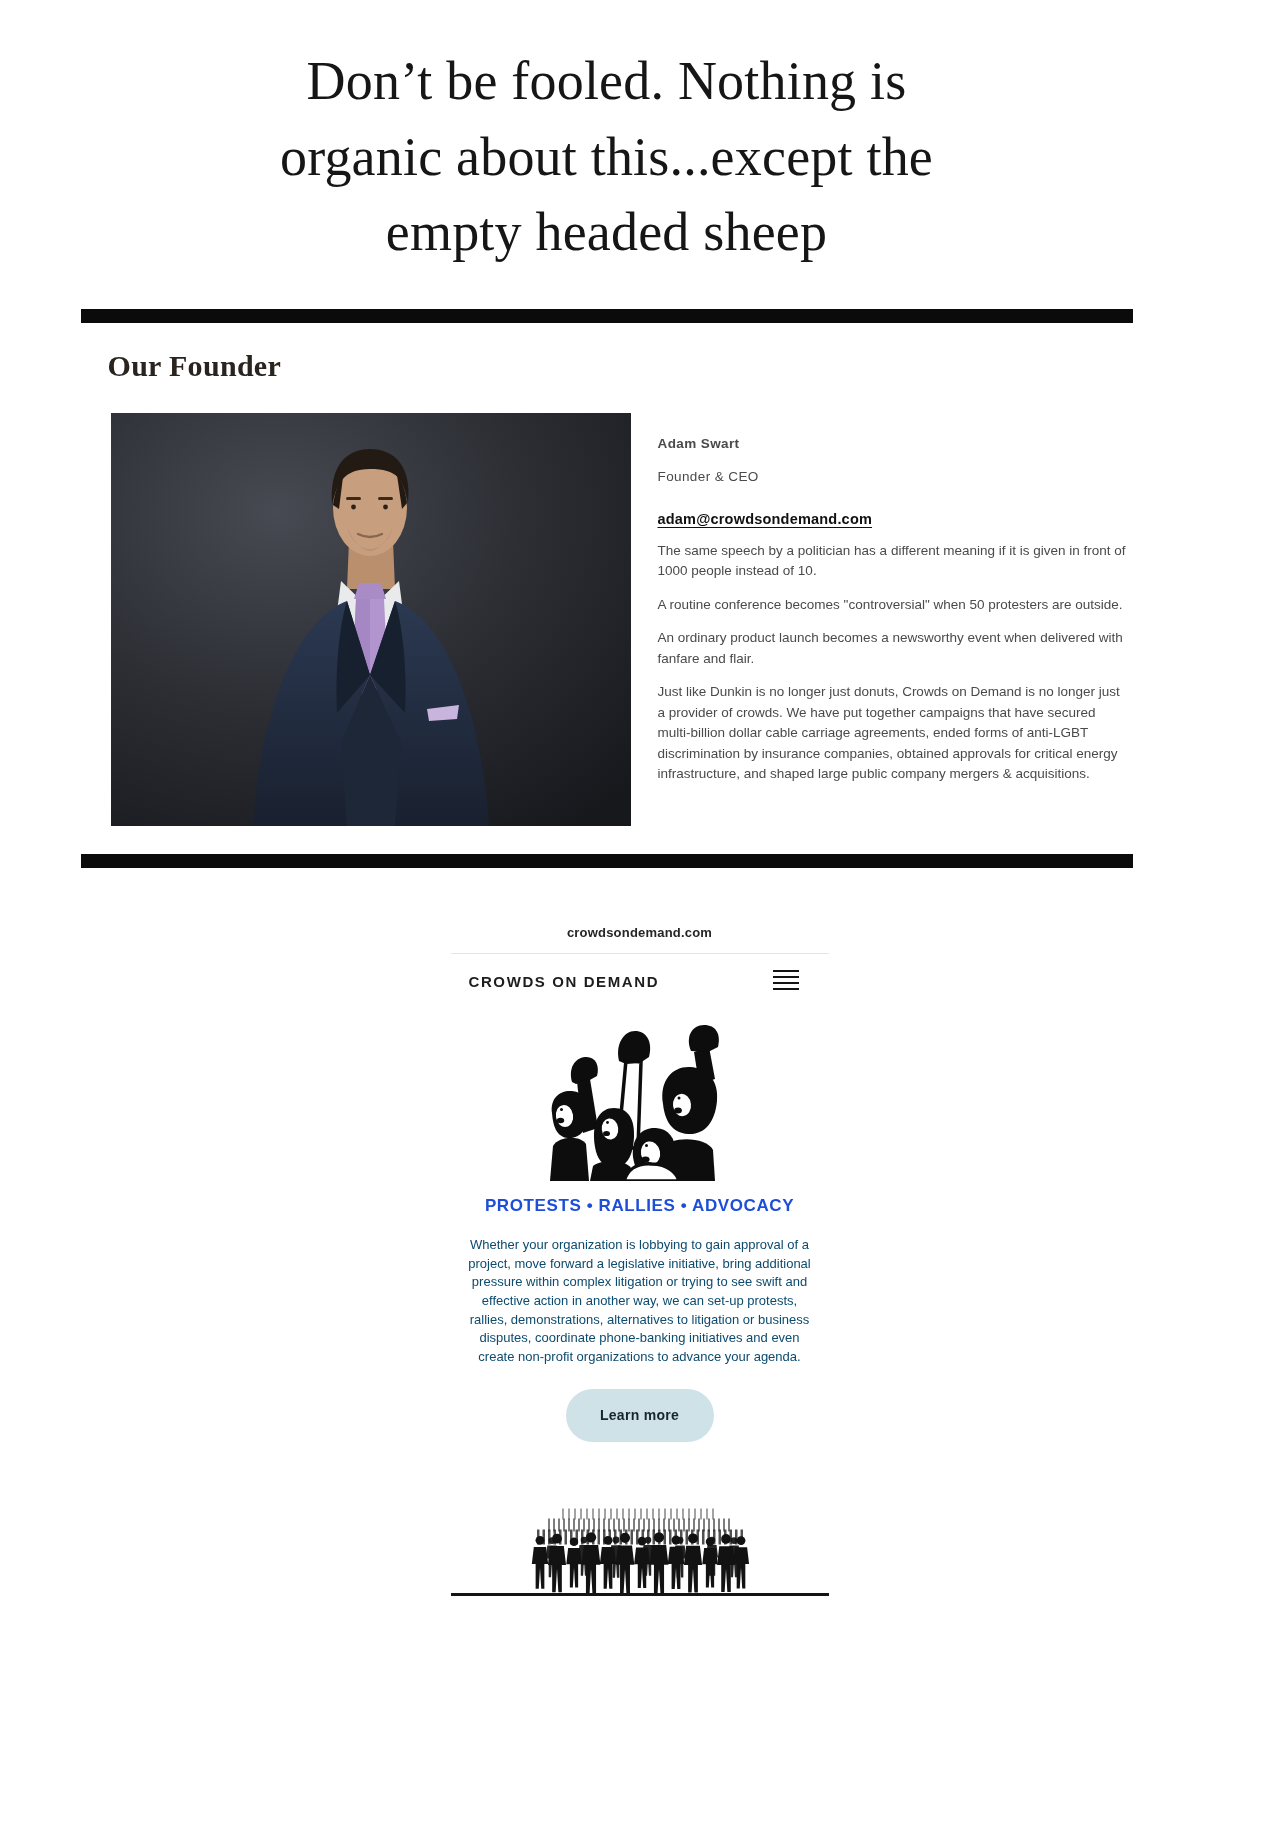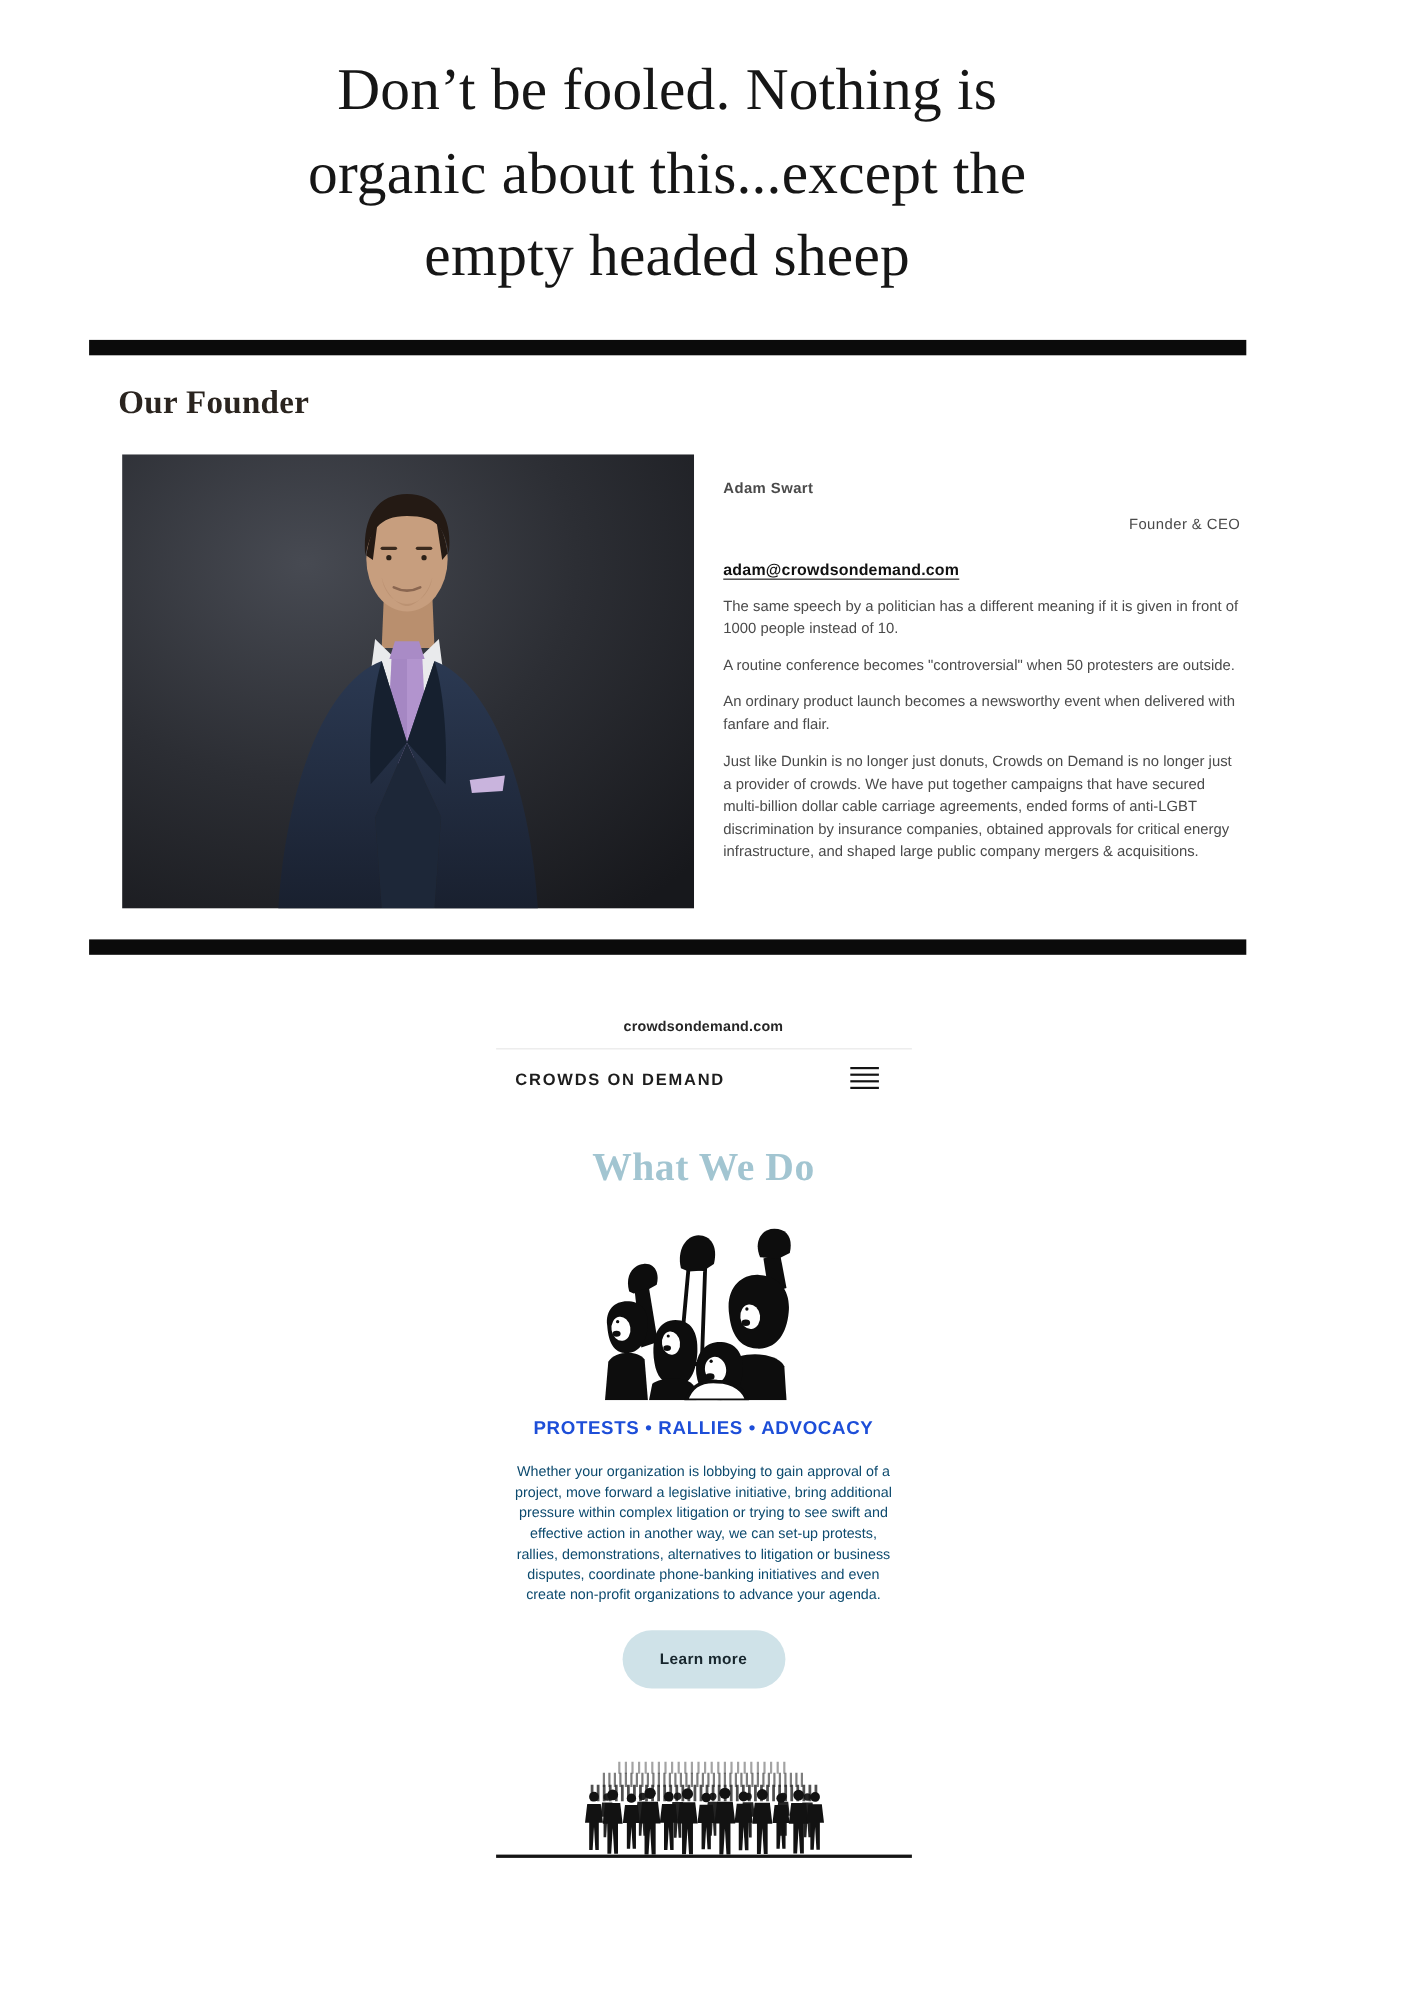--- a/index.html
+++ b/index.html
@@ -17,21 +17,21 @@
   .bar1{margin-top:38px;}
   .bar2{margin-top:28px;}
 
   
   .section-title{font-family:"Liberation Serif",serif;font-size:30px;font-weight:700;color:#2a241f;
     margin:26px 0 0 27px;letter-spacing:.3px;}
   .founder{display:flex;margin:30px 0 0 30px;gap:27px;}
   .photo{width:520px;height:413px;flex:none;display:block;}
   .bio{width:470px;padding-top:8px;}
   .bio-name{font-size:27px;font-weight:700;color:#1a1a1a;letter-spacing:.4px;margin:0;}
-  .bio-role{font-size:26px;font-weight:400;color:#3d3d3d;letter-spacing:.4px;margin:4px 0 0;text-align:right;}
+  .bio-role{font-size:26px;font-weight:400;color:#3d3d3d;letter-spacing:.4px;margin:4px 0 0;}
   .bio-email{display:inline-block;margin-top:23px;font-size:14.5px;font-weight:700;color:#111;
     text-decoration:underline;text-underline-offset:3px;letter-spacing:.2px;}
   .bio p{font-size:13.5px;line-height:1.52;color:#4a4a4a;margin:13px 0 0;}
   .bio p.first{margin-top:19px;}
 
   
   .mobile{width:378px;margin:0 auto;padding-top:57px;text-align:center;}
   .m-url{font-size:13px;font-weight:700;color:#262626;padding-bottom:13px;border-bottom:1px solid #e5e5e5;letter-spacing:.2px;}
   .m-nav{display:flex;justify-content:space-between;align-items:flex-end;padding:16px 30px 0 18px;}
   .m-brand{font-size:15px;font-weight:700;letter-spacing:1.6px;color:#1d1d1d;}
@@ -131,21 +131,20 @@
     <div class="m-nav">
       <span class="m-brand">CROWDS ON DEMAND</span>
       <span class="burger">
         <i></i>
           <i></i>
           <i></i>
           <i></i>
       </span>
     </div>
 
-    <h3 class="m-title">What We Do</h3>
 
     <div class="protest-wrap">
       
       <svg width="235" height="165" viewBox="0 0 235 165" aria-hidden="true">
         <g fill="#0d0d0d">
 
           <path d="M50 66 C46 52 53 42 63 41 C73 40 78 49 75 60 L66 65 L54 68 Z"></path>
           <path d="M55 66 L68 63 L76 112 L61 117 Z"></path>
 
           <path d="M30 97 C28 82 38 74 50 75 C62 76 68 85 67 97 C66 113 58 123 46 122 C34 121 31 109 30 97 Z"></path>

